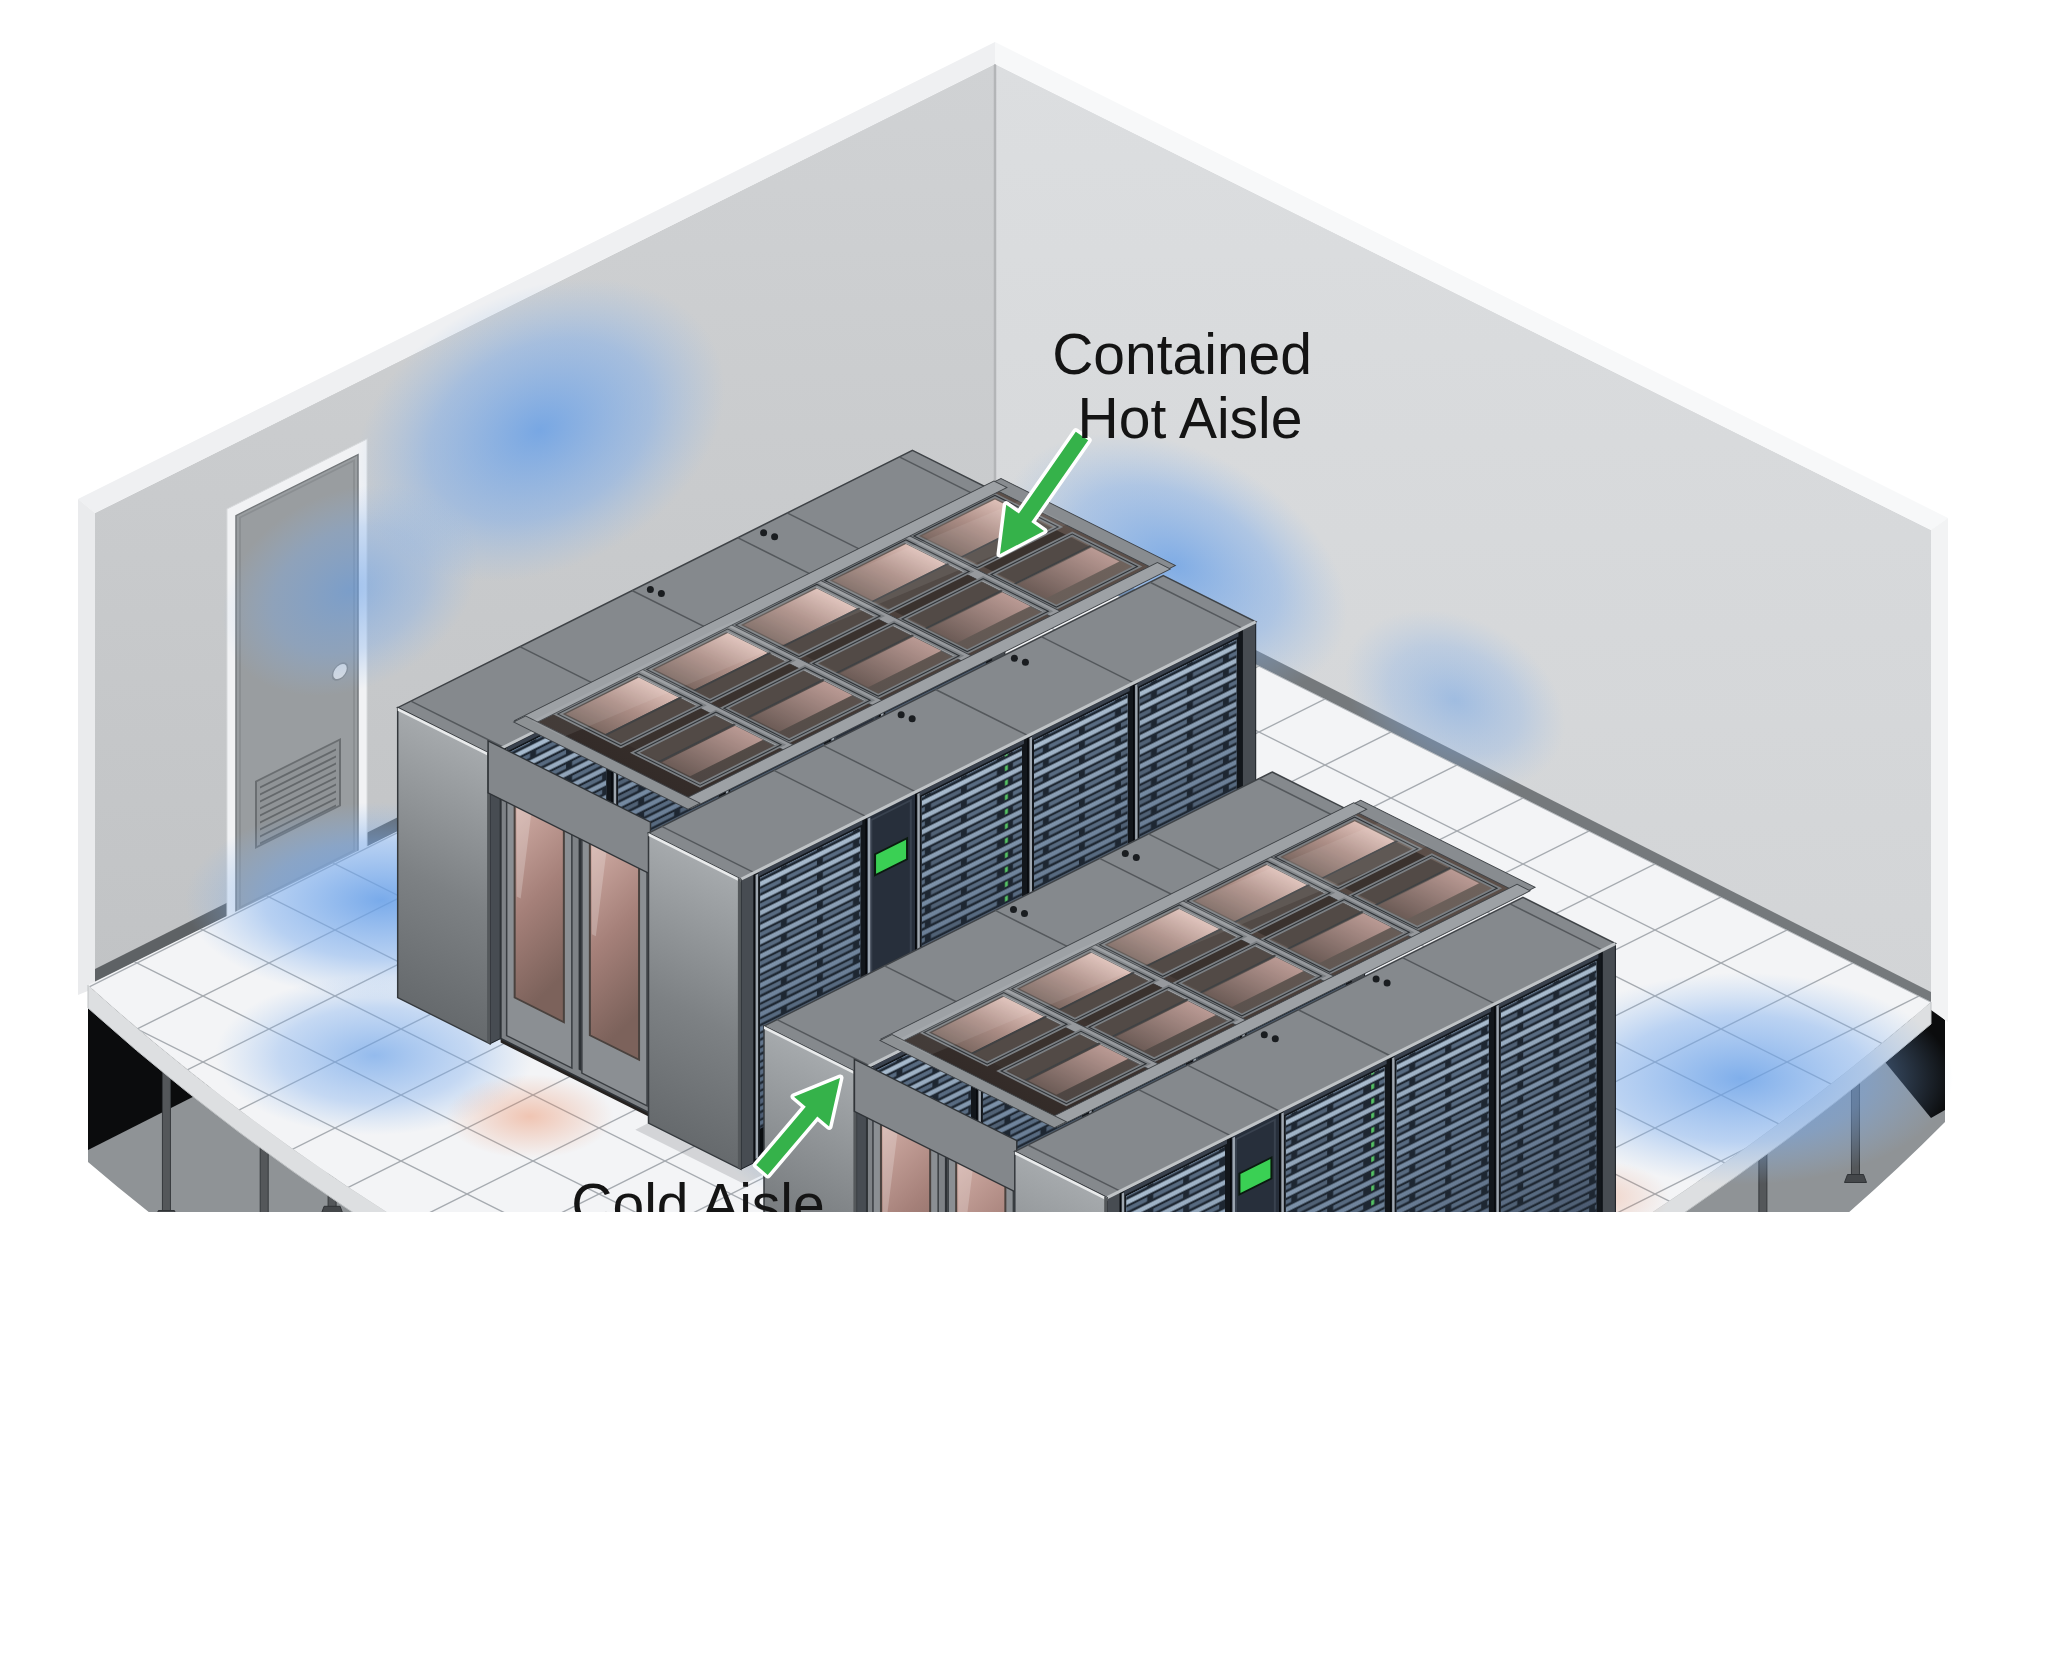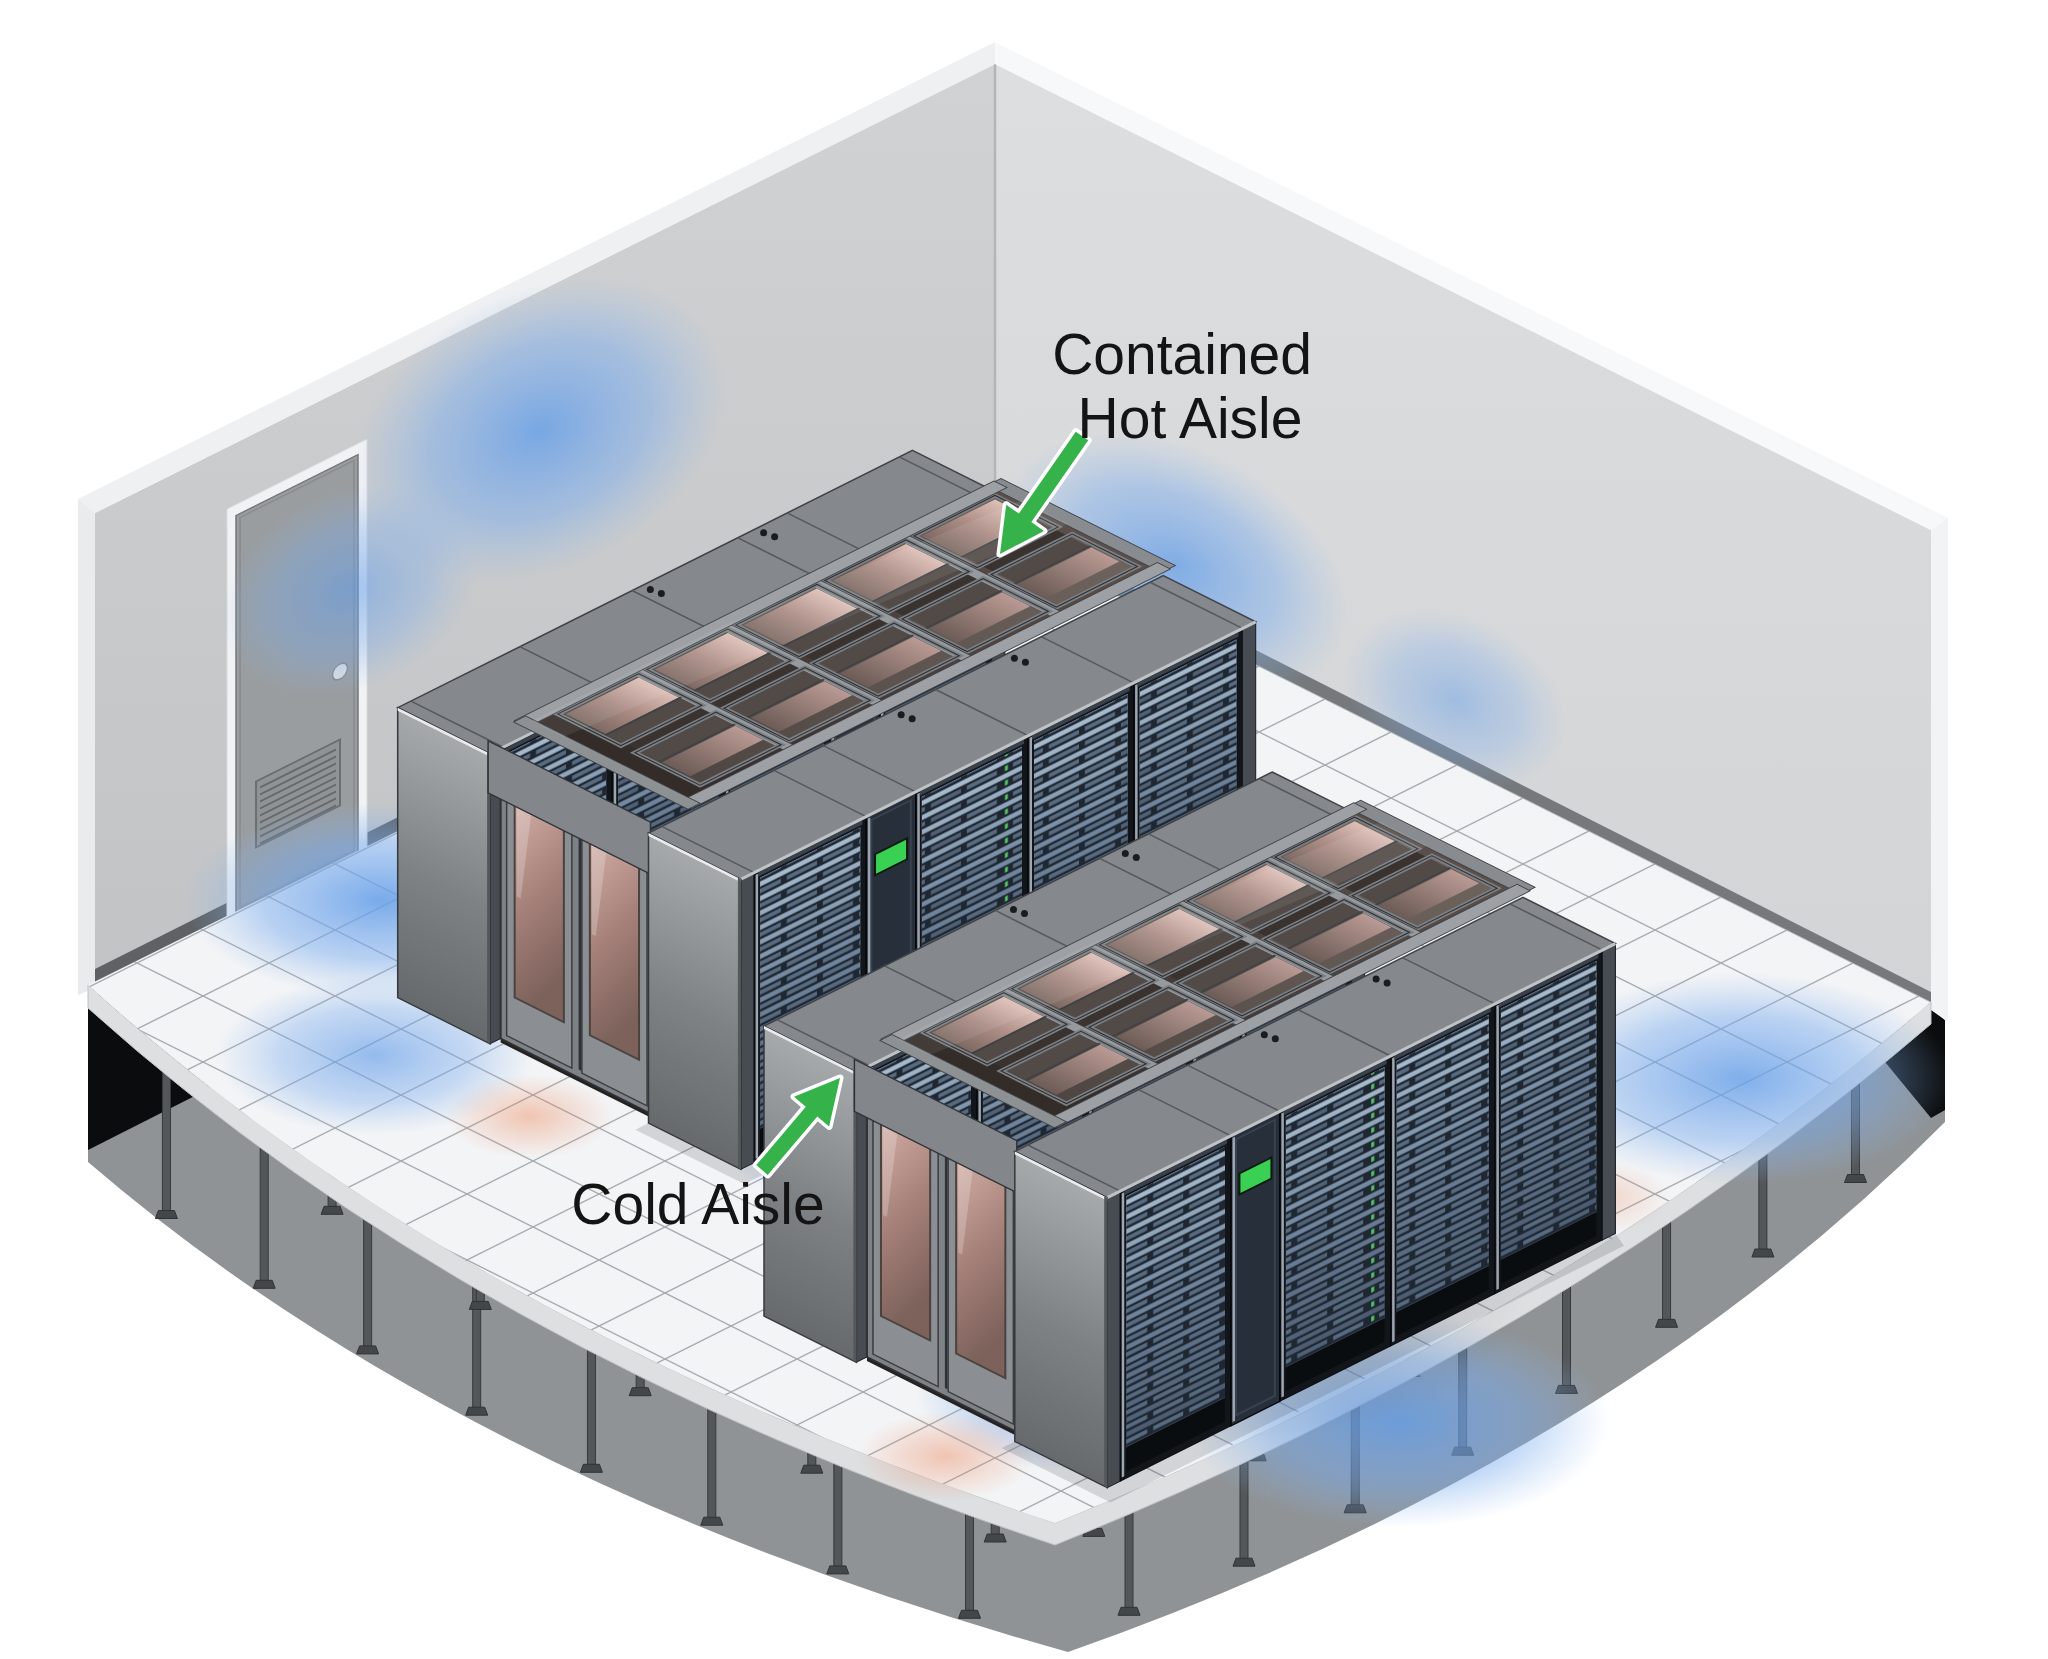--- a/index.html
+++ b/index.html
@@ -1,16 +1,16 @@
 <!DOCTYPE html>
 <html><head>
 <meta charset="utf-8">
 <style>
   html,body{margin:0;padding:0;background:#ffffff;}
-  .stage{width:2048px;height:1659px;position:relative;background:#ffffff;overflow:hidden;}
+  .stage{width:2048px;height:1212px;position:relative;background:#ffffff;overflow:hidden;}
   svg{display:block;}
   text{font-family:"Liberation Sans","DejaVu Sans",sans-serif;}
   .lbl{font-size:57px;fill:#141414;}
 </style>
 </head>
 <body>
 
 <div class="stage">
 <svg id="scene" viewBox="0 0 2048 1659" width="2048" height="1659">
   <defs>

